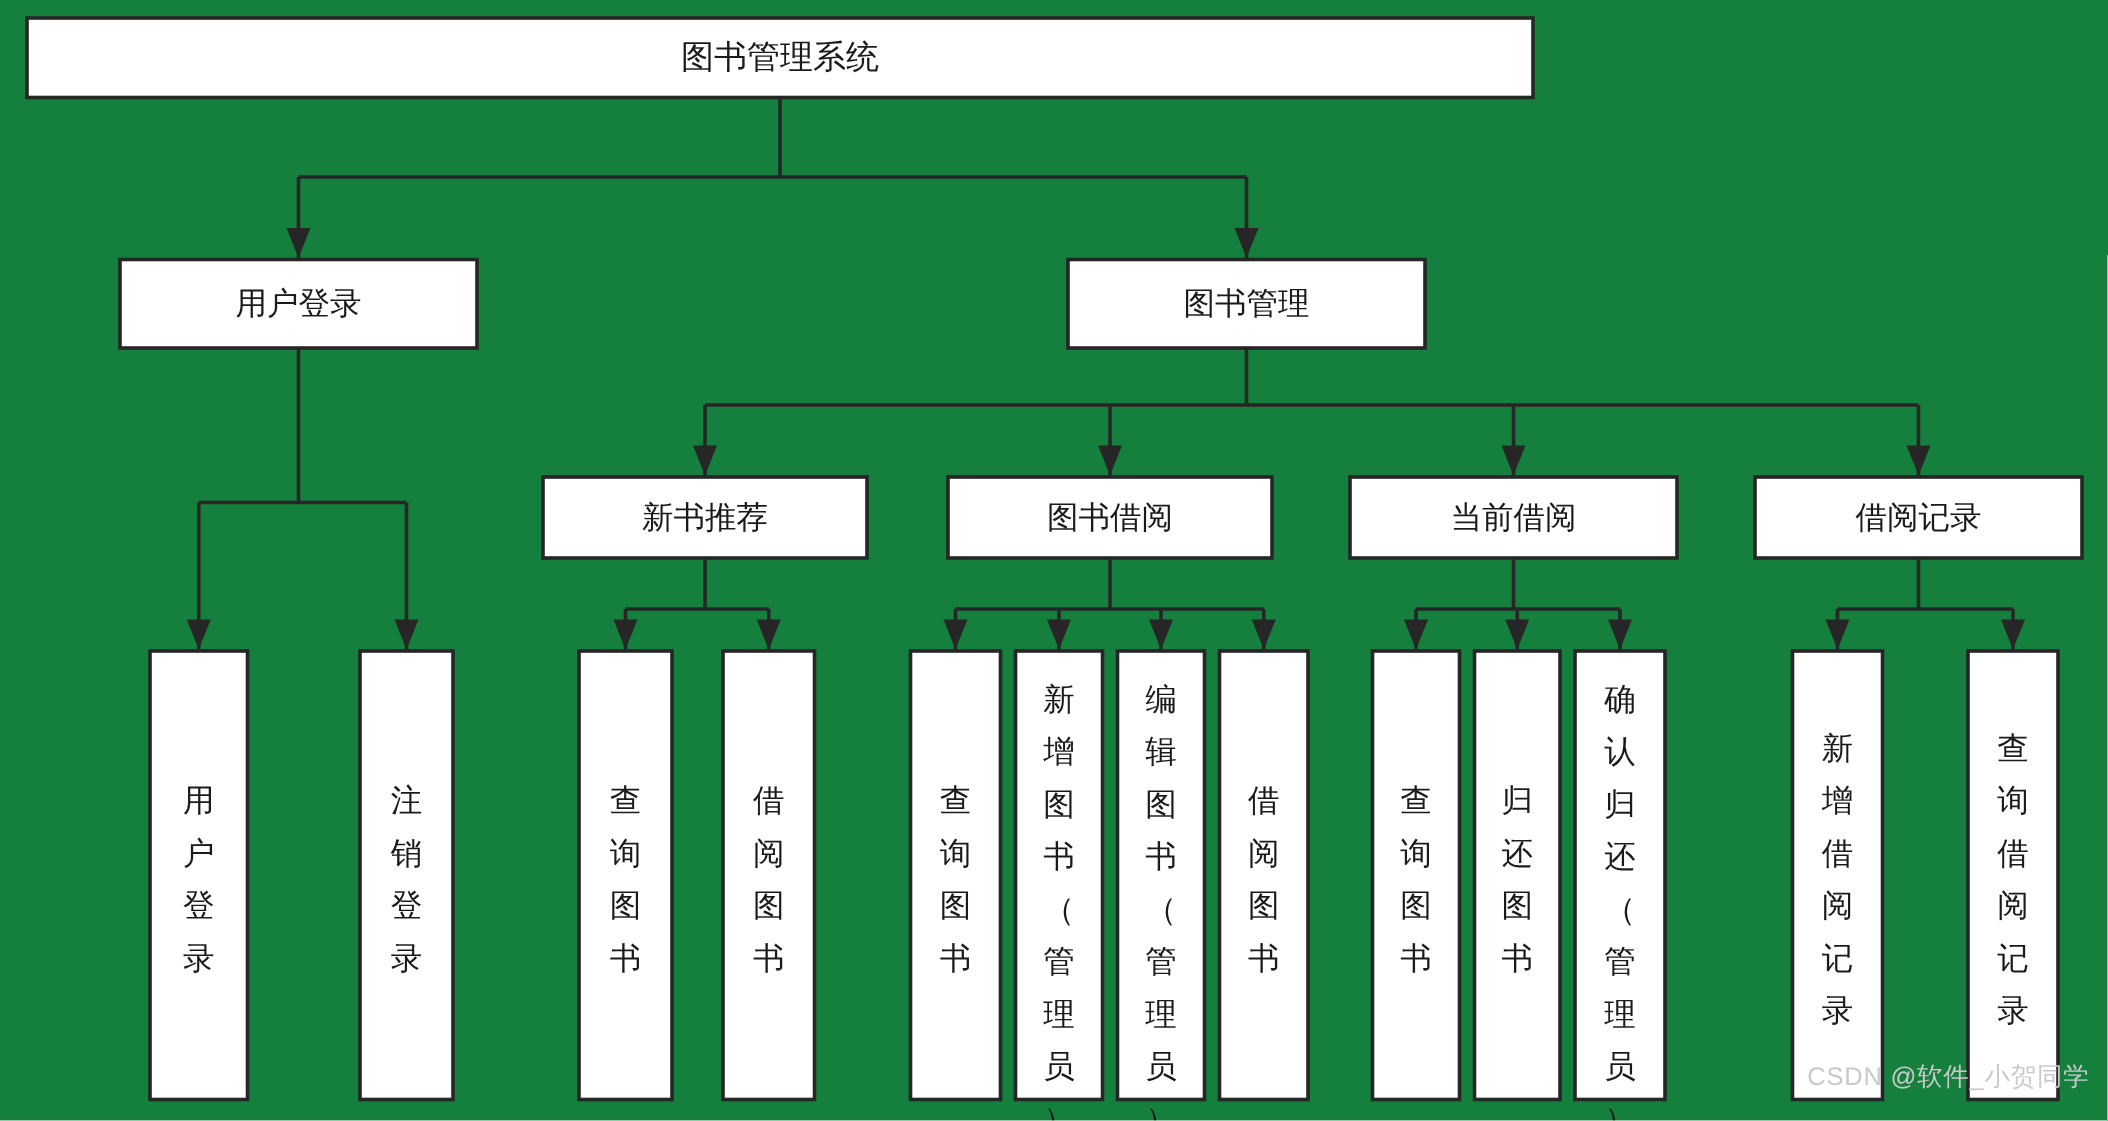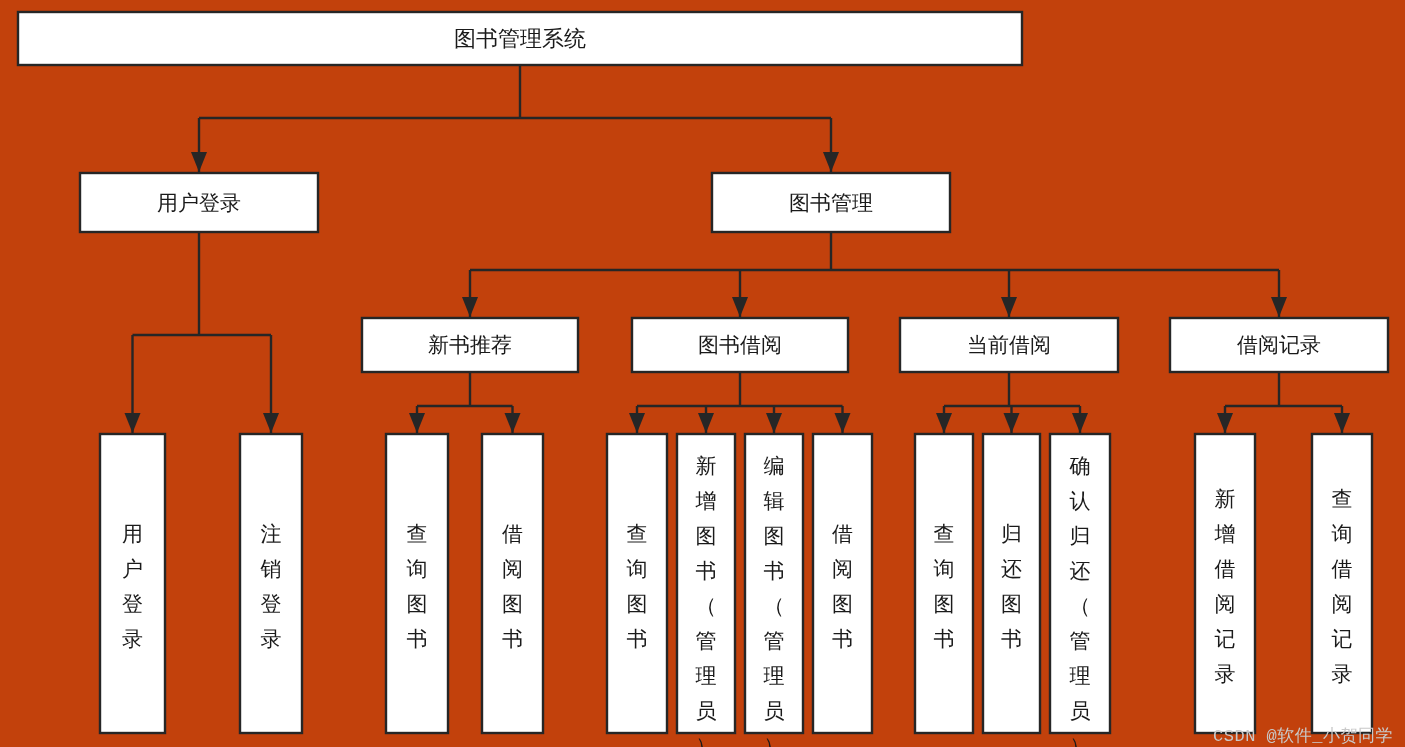--- a/index.html
+++ b/index.html
@@ -8,21 +8,21 @@
     padding: 0;
     background: #ffffff;
   }
   body {
     font-family: "DejaVu Sans", "Liberation Sans", sans-serif;
   }
   #diagram-root {
     position: relative;
     width: 1405px;
     height: 747px;
-    background: #c2410c;
+    background: #15803d;
     overflow: hidden;
   }
   svg#flow-svg {
     position: absolute;
     top: 0;
     left: 0;
     width: 1405px;
     height: 747px;
     display: block;
   }
@@ -53,24 +53,24 @@
     fill: none;
     stroke-linecap: butt;
   }
   .arrow-head {
     fill: #262626;
     stroke: none;
   }
   .watermark {
     position: absolute;
     right: 12px;
-    bottom: 0;
+    bottom: 18px;
     color: #c9c9c9;
     font-size: 17px;
-    font-family: Liberation Mono, monospace;
+    font-family: Liberation Sans, sans-serif;
     white-space: nowrap;
     letter-spacing: 0.5px;
     pointer-events: none;
   }
 </style>
 </head>
 <body>
 
 <div id="diagram-root">
 

